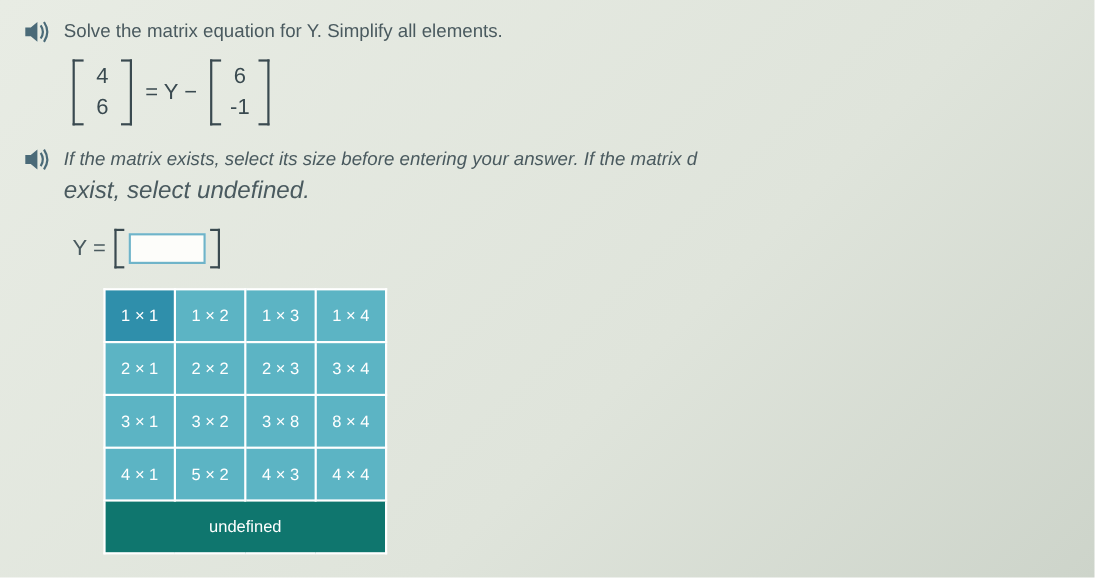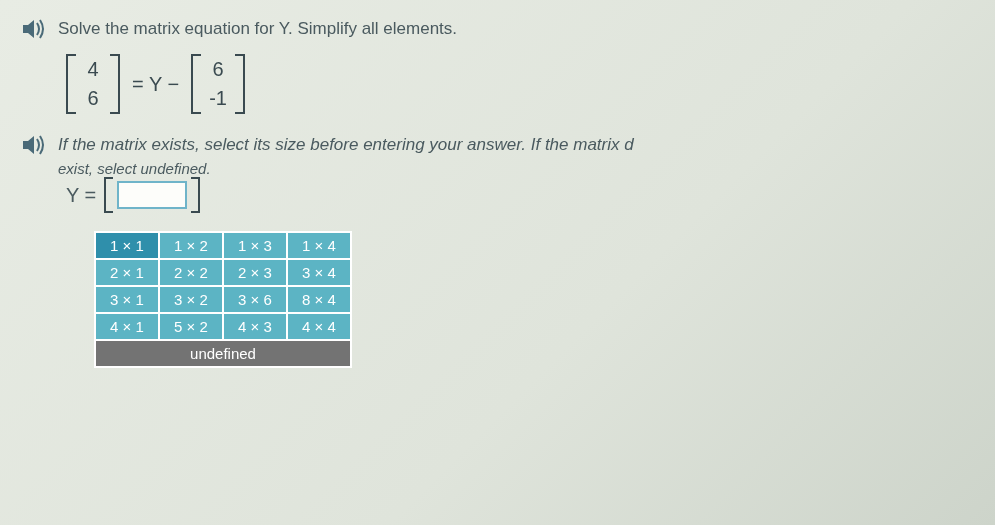--- a/index.html
+++ b/index.html
@@ -89,36 +89,37 @@
       margin-left: 72px;
       border-collapse: collapse;
       border: 2px solid #fff;
     }
     .size-grid td {
       background: #5cb4c4;
       color: #fff;
       font-size: 15px;
       text-align: center;
       width: 64px;
-      height: 27px;
+      height: 48px;
       border: 2px solid #fff;
       cursor: pointer;
     }
     .size-grid td.selected {
       background: #2f8fab;
     }
     .size-grid .undef-row td {
-      background: #737373;
+      background: #0f766e;
     }
     .second-prompt { margin-top: 6px; margin-bottom: 4px; }
     .continuation {
       margin-left: 36px;
-      font-size: 15px;
+      font-size: 22px;
       color: #4a5a5f;
       font-style: italic;
+      margin-bottom: 22px;
     }
   </style>
 </head>
 <body>
 
 <div class="prompt-line">
   <span class="speaker-icon">
     <svg viewBox="0 0 26 22">
       <polygon points="1,7 6,7 12,2 12,20 6,15 1,15" fill="#4a6a78"></polygon>
       <path d="M15,5 Q19,11 15,17" fill="none" stroke="#4a6a78" stroke-width="2"></path>
@@ -179,21 +180,21 @@
       </tr>
       <tr>
         <td>2 × 1</td>
         <td>2 × 2</td>
         <td>2 × 3</td>
         <td>3 × 4</td>
       </tr>
       <tr>
         <td>3 × 1</td>
         <td>3 × 2</td>
-        <td>3 × 6</td>
+        <td>3 × 8</td>
         <td>8 × 4</td>
       </tr>
       <tr>
         <td>4 × 1</td>
         <td>5 × 2</td>
         <td>4 × 3</td>
         <td>4 × 4</td>
       </tr>
       <tr class="undef-row">
         <td colspan="4">undefined</td>

